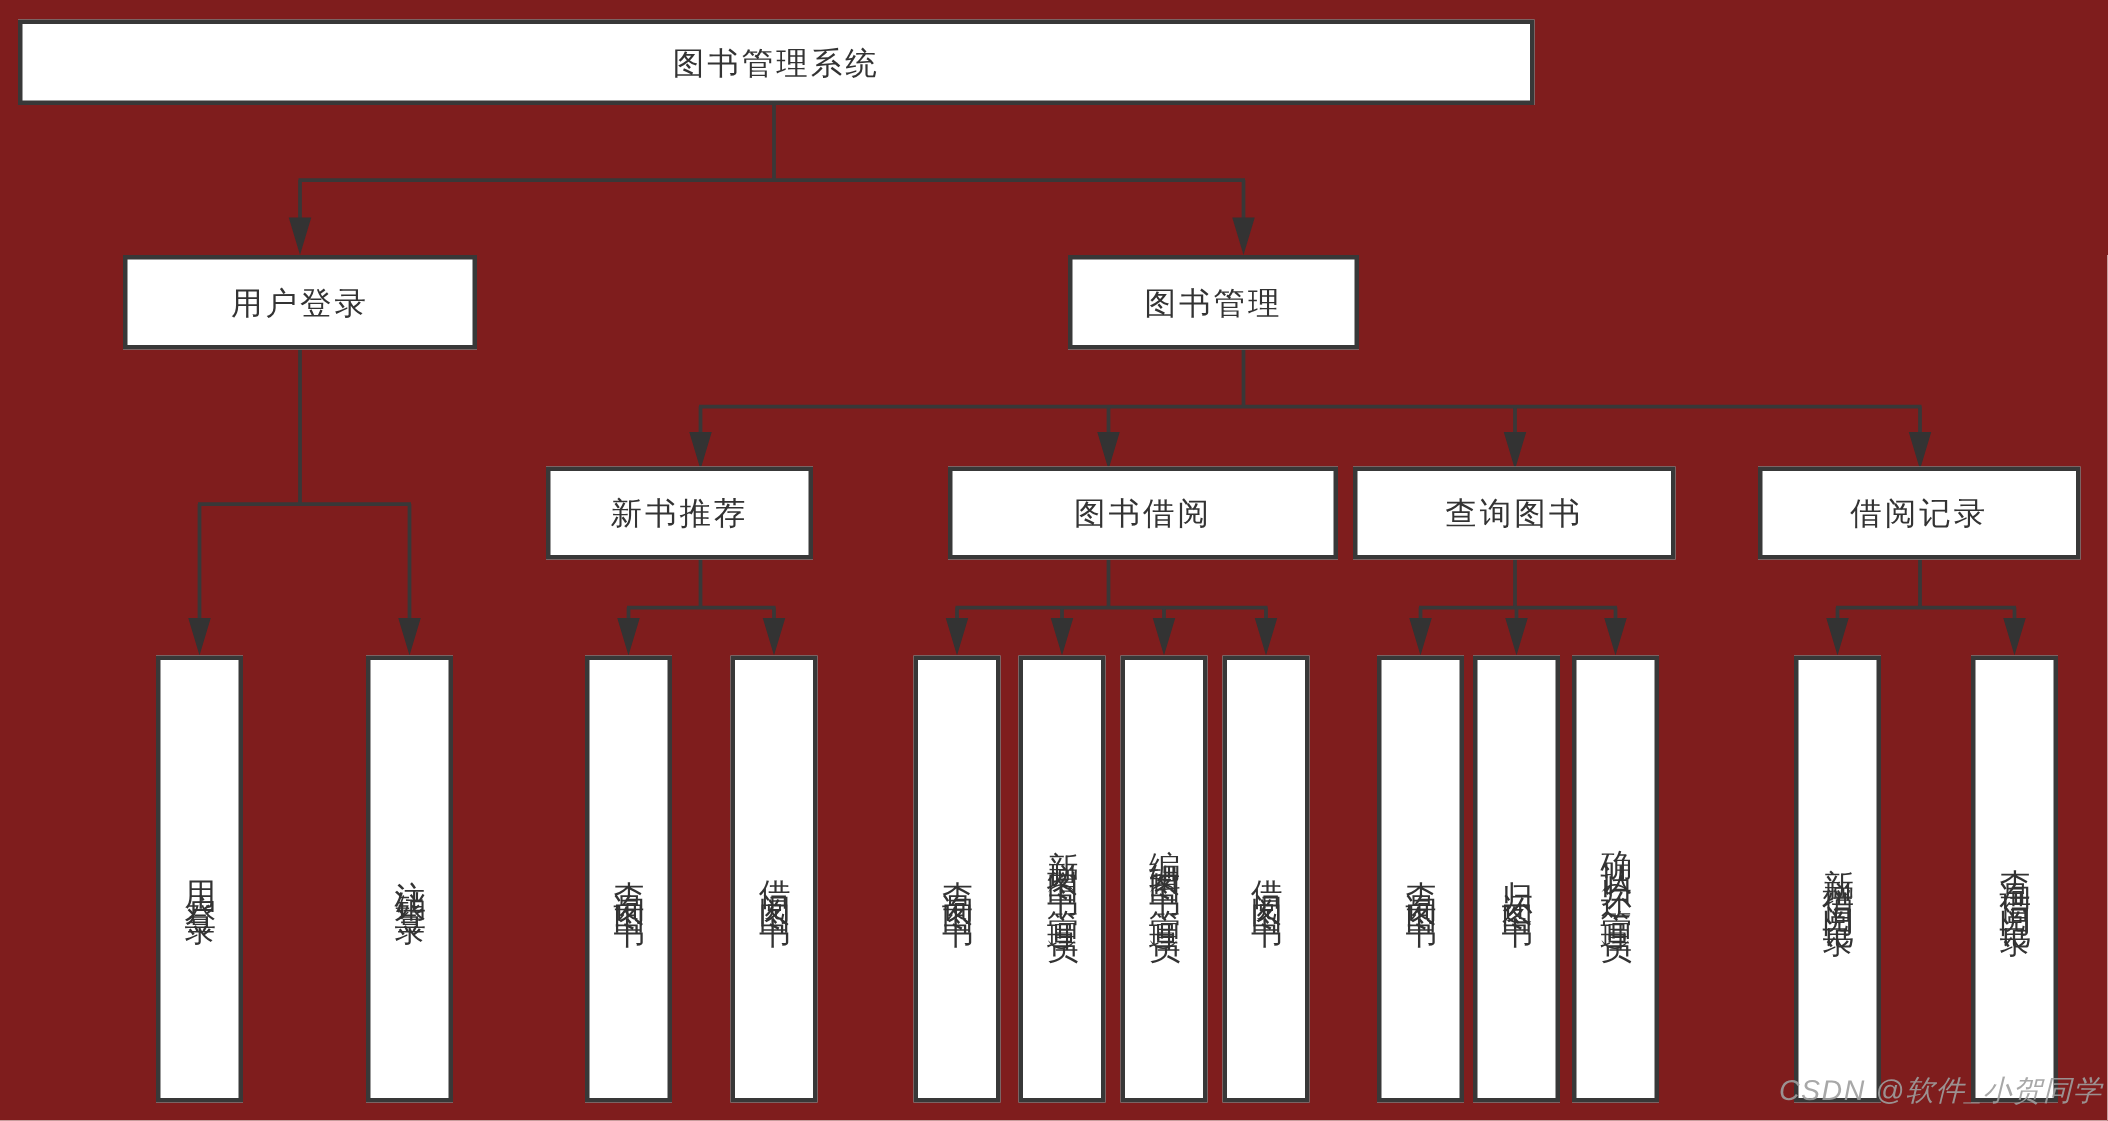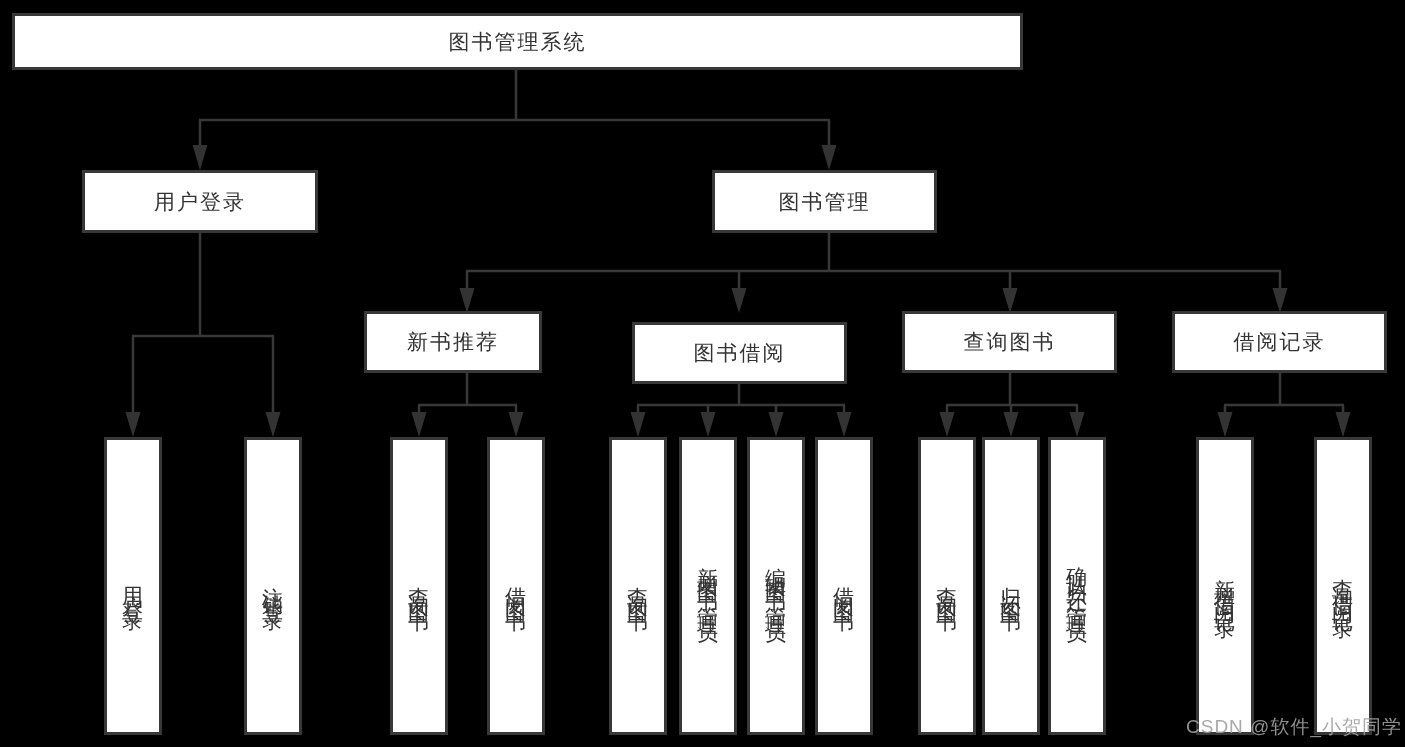--- a/index.html
+++ b/index.html
@@ -5,21 +5,21 @@
   html, body {
     margin: 0;
     padding: 0;
     background: #ffffff;
     font-family: "Liberation Sans", "DejaVu Sans", sans-serif;
   }
   .canvas {
     position: relative;
     width: 1405px;
     height: 747px;
-    background: #000000;
+    background: #7f1d1d;
     overflow: hidden;
   }
   .connector-svg {
     position: absolute;
     left: 0;
     top: 0;
     pointer-events: none;
   }
   .node {
     position: absolute;
@@ -30,24 +30,24 @@
     align-items: center;
     justify-content: center;
     color: #333333;
     font-size: 21px;
     letter-spacing: 2px;
     white-space: nowrap;
     z-index: 2;
   }
   .node.root   { left: 12px;  top: 13px;  width: 1011px; height: 57px; }
   .node.lvl2a  { left: 82px;  top: 170px; width: 236px;  height: 63px; }
-  .node.lvl2b  { left: 712px; top: 170px; width: 225px;  height: 63px; }
+  .node.lvl2b  { left: 712px; top: 170px; width: 194px;  height: 63px; }
   .node.lvl3   { top: 311px; height: 62px; }
   .node.lvl3a  { left: 364px;  width: 178px; }
-  .node.lvl3b  { left: 632px;  width: 215px; margin-top: 11px; }
+  .node.lvl3b  { left: 632px;  width: 260px; }
   .node.lvl3c  { left: 902px;  width: 215px; }
   .node.lvl3d  { left: 1172px; width: 215px; }
   .leaf {
     position: absolute;
     box-sizing: border-box;
     top: 437px;
     height: 298px;
     width: 58px;
     border: 3px solid #383838;
     background: #ffffff;
@@ -67,20 +67,21 @@
   }
   .watermark {
     position: absolute;
     left: 1186px;
     top: 714px;
     font-size: 19px;
     color: rgba(158, 158, 158, 0.9);
     letter-spacing: 1px;
     white-space: nowrap;
     z-index: 3;
+    font-style: italic;
   }
 </style>
 </head>
 <body>
 
 <div class="canvas">
 
   <svg class="connector-svg" width="1405" height="747" viewBox="0 0 1405 747">
 
     <path fill="none" stroke="#383838" stroke-width="2.5" d="

